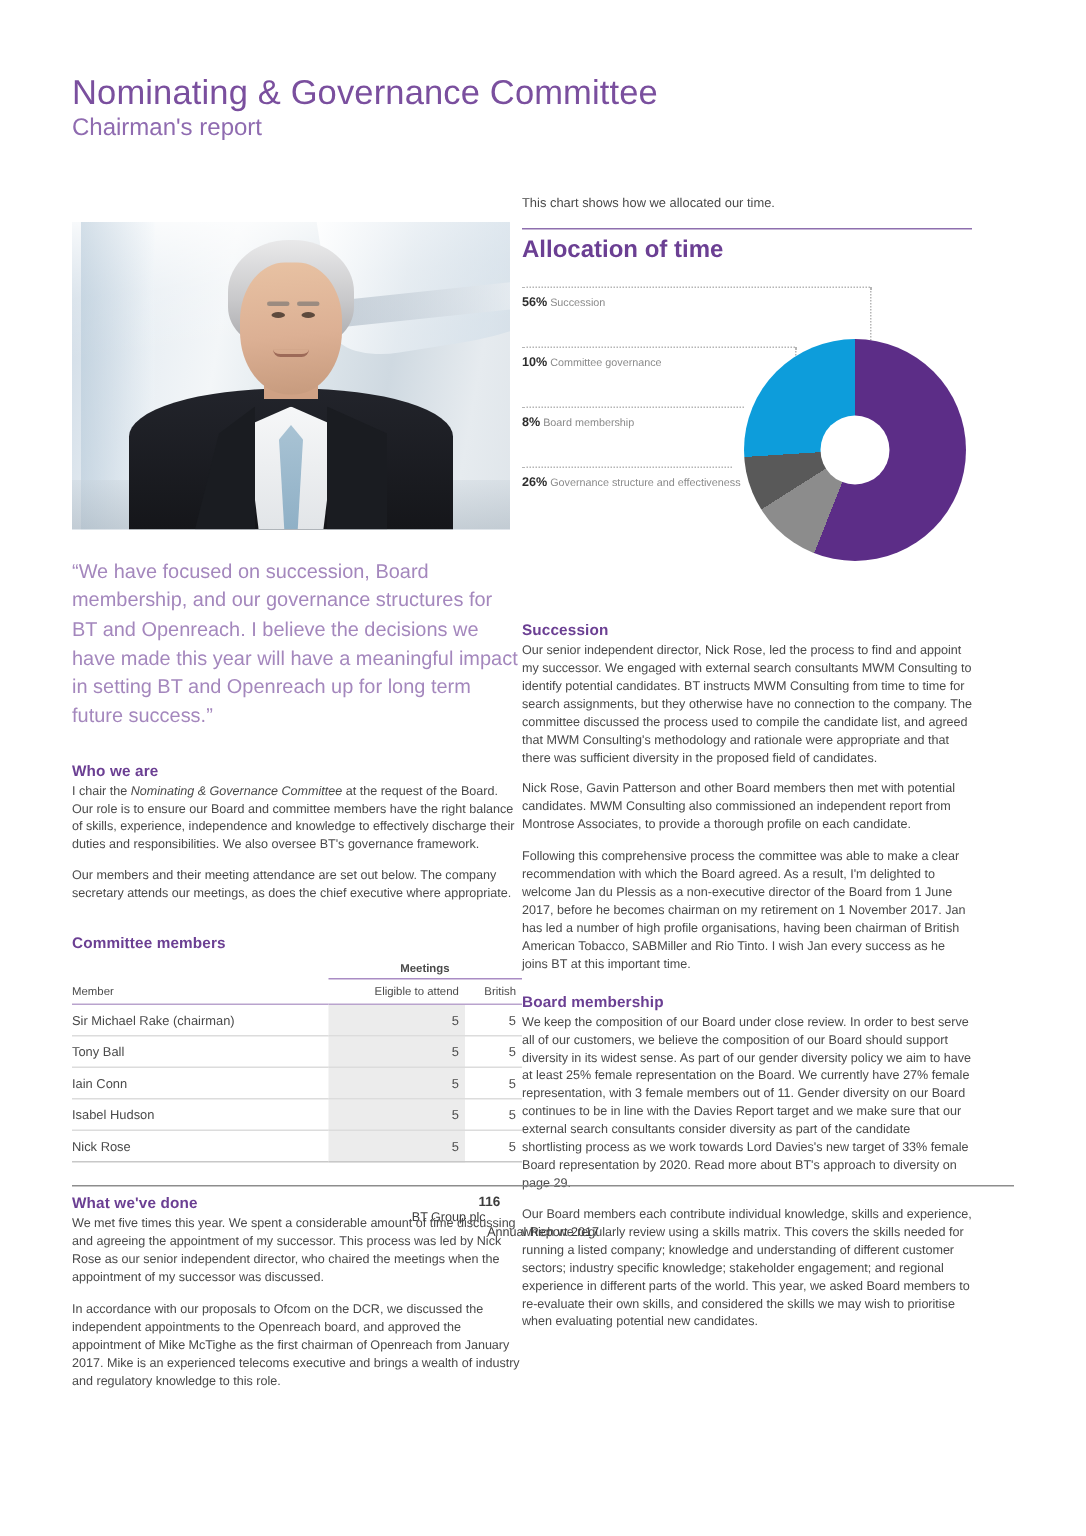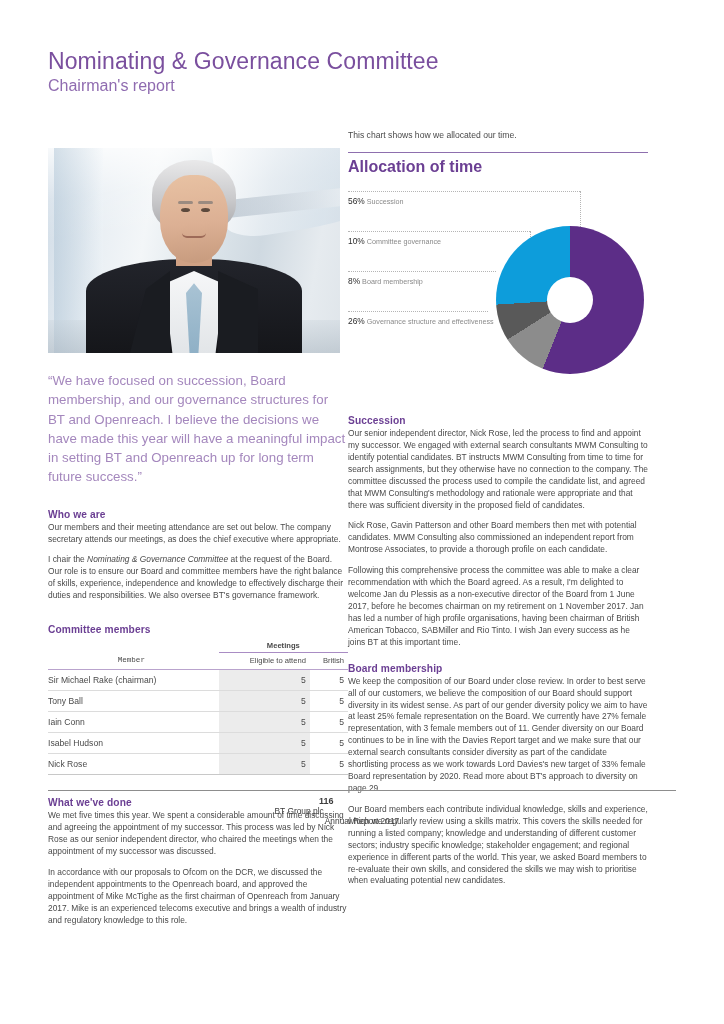--- a/index.html
+++ b/index.html
@@ -213,21 +213,21 @@
   }
   table.members .grp-spacer { border: none; }
   table.members th.colhead {
     font-weight: 400;
     vertical-align: bottom;
     padding: 3px 4px 4px 0;
     border-bottom: 1px solid #b9a3cd;
     font-size: 7.6px;
     line-height: 1.2;
   }
-  table.members th.c-member { text-align: center; padding-left: 0; font-family: Liberation Mono, monospace; }
+  table.members th.c-member { text-align: left; padding-left: 0; }
   table.members th.c-num { text-align: right; }
   table.members td {
     padding: 5px 4px 5px 0;
     border-bottom: 1px solid #dcdcdc;
     font-size: 8.6px;
     color: #4a4a4a;
   }
   table.members td.c-member { text-align: left; }
   table.members td.c-num { text-align: right; }
   table.members .shade { background: #ececec; }
@@ -260,21 +260,21 @@
   .legend-row {
     position: absolute;
     left: 0;
     white-space: nowrap;
     font-size: 7.2px;
     color: #8a8a8a;
   }
   .legend-row b {
     font-size: 8.4px;
     color: #2d2d2d;
-    font-weight: 400;
+    font-weight: 700;
     margin-right: 2px;
   }
   .leader {
     position: absolute;
     border-top: 1px dotted #b5b5b5;
     height: 0;
   }
   .leader-v {
     position: absolute;
     border-left: 1px dotted #b5b5b5;
@@ -349,24 +349,24 @@
       <div class="ph-brow-l"></div>
       <div class="ph-brow-r"></div>
       <div class="ph-eye-l"></div>
       <div class="ph-eye-r"></div>
       <div class="ph-mouth"></div>
     </div>
 
     <div class="quote">“We have focused on succession, Board membership, and our governance structures for BT and Openreach. I believe the decisions we have made this year will have a meaningful impact in setting BT and Openreach up for long term future success.”</div>
 
     <h3 class="sec">Who we are</h3>
-    <p class="body">Our members and their meeting attendance are set out below. The company secretary attends our meetings, as does the chief executive where appropriate.</p>
     <p class="body">
       <span>I chair the </span><em>Nominating &amp; Governance Committee</em><span> at the request of the Board. Our role is to ensure our Board and committee members have the right balance of skills, experience, independence and knowledge to effectively discharge their duties and responsibilities. We also oversee BT's governance framework.</span>
     </p>
+    <p class="body">Our members and their meeting attendance are set out below. The company secretary attends our meetings, as does the chief executive where appropriate.</p>
 
     <h3 class="sec">Committee members</h3>
     <table class="members">
       <thead>
         <tr>
           <th class="grp-spacer"></th>
           <th class="grp-cell" colspan="2">Meetings</th>
         </tr>
         <tr>
           <th class="colhead c-member">Member</th>

